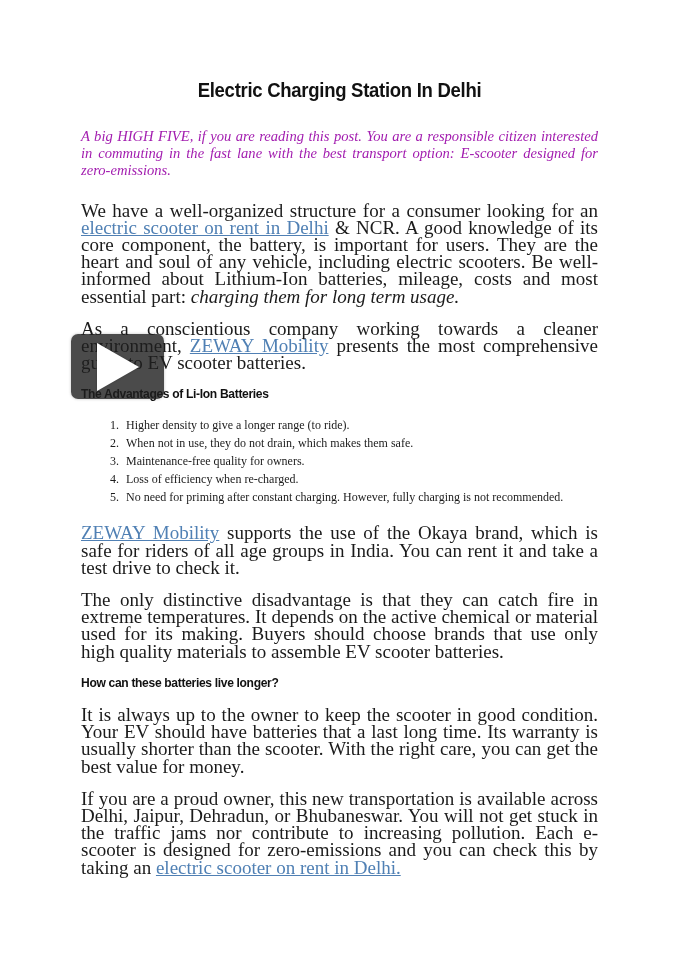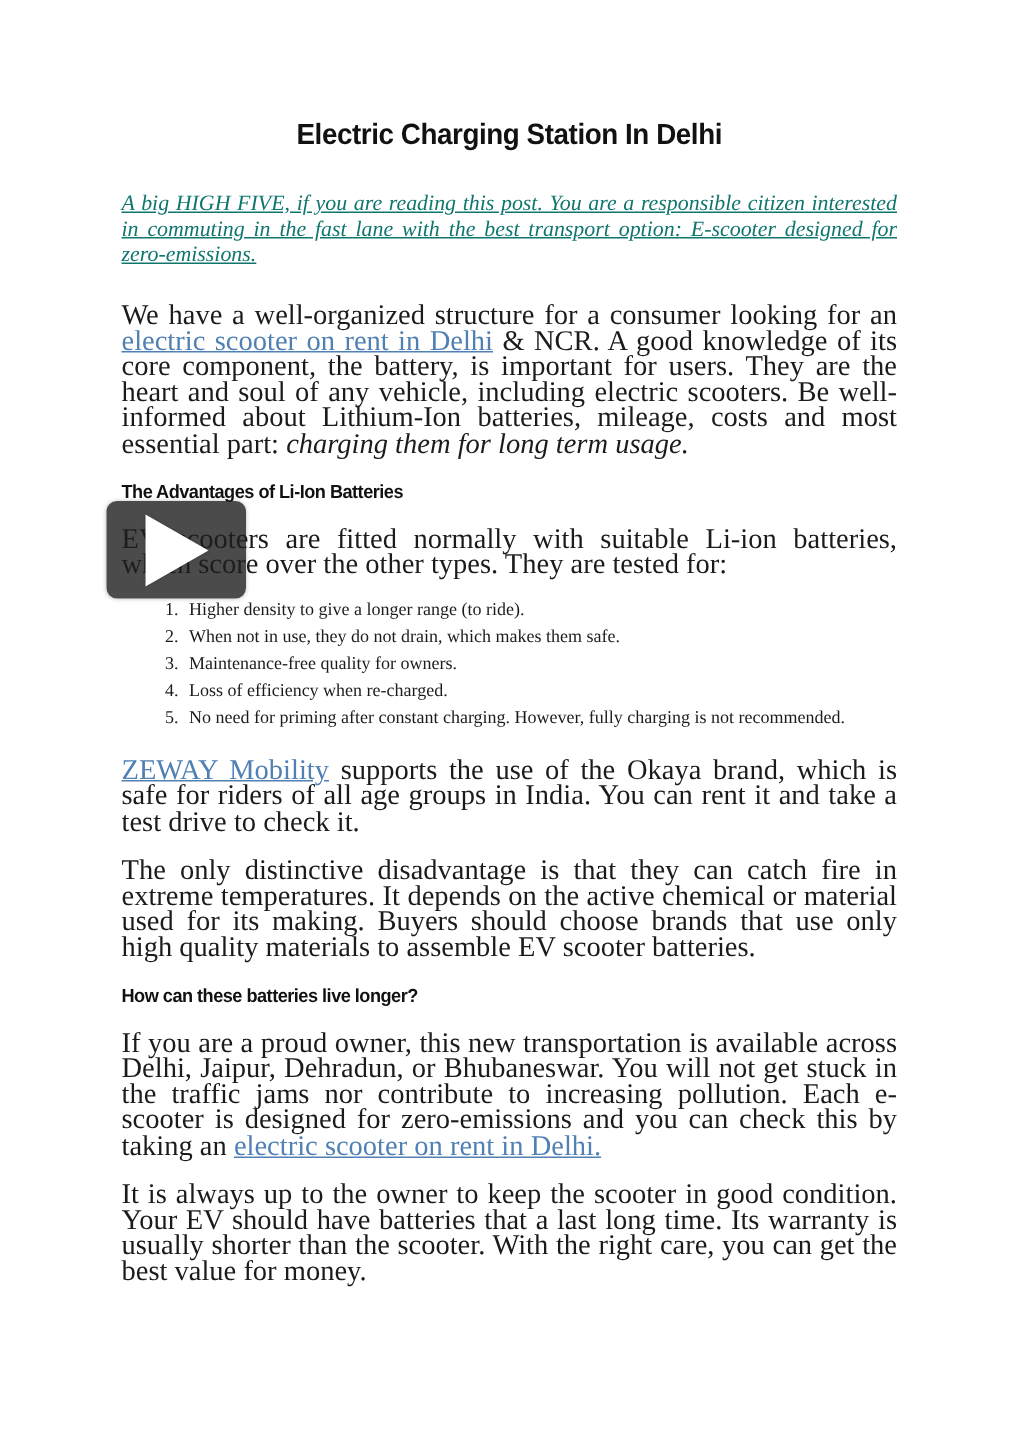--- a/index.html
+++ b/index.html
@@ -68,22 +68,21 @@
     color: #1b1b1b;
   }
   p.body.tight { margin-bottom: 13px; }
 
   p.lead {
     font-style: italic;
     font-size: 14.6px;
     line-height: 17.2px;
     text-align: justify;
     margin: 0 0 22px 0;
-    color: #0f766e;
-    text-decoration: underline;
+    color: #a21caf;
   }
 
   .ital { font-style: italic; }
 
   
   a.doclink,
   .doclink {
     color: #5080b4;
     text-decoration: underline;
     text-underline-offset: 1px;
@@ -136,44 +135,44 @@
 <div class="page">
 
   <div class="content">
 
     <h1 class="doc-title">Electric Charging Station In Delhi</h1>
 
     <p class="lead">A big HIGH FIVE, if you are reading this post. You are a responsible citizen interested in commuting in the fast lane with the best transport option: E-scooter designed for zero-emissions.</p>
 
     <p class="body"><span>We have a well-organized structure for a consumer looking for an </span><a class="doclink">electric scooter on rent in Delhi</a><span> &amp; NCR. A good knowledge of its core component, the battery, is important for users. They are the heart and soul of any vehicle, including electric scooters. Be well-informed about Lithium-Ion batteries, mileage, costs and most essential part: </span><span class="ital">charging them for long term usage.</span></p>
 
+    <p class="body"><span>As a conscientious company working towards a cleaner environment, </span><a class="doclink">ZEWAY Mobility</a><span> presents the most comprehensive guide to EV scooter batteries.</span></p>
 
     <div class="spacer-heading-block">
       <h2 class="section-heading">The Advantages of Li-Ion Batteries</h2>
 
-      <p class="body tight">EV scooters are fitted normally with suitable Li-ion batteries, which score over the other types. They are tested for:</p>
     </div>
 
     <ol class="numlist">
       <li>Higher density to give a longer range (to ride).</li>
       <li>When not in use, they do not drain, which makes them safe.</li>
       <li>Maintenance-free quality for owners.</li>
       <li>Loss of efficiency when re-charged.</li>
       <li>No need for priming after constant charging. However, fully charging is not recommended.</li>
     </ol>
 
     <p class="body"><a class="doclink">ZEWAY Mobility</a><span> supports the use of the Okaya brand, which is safe for riders of all age groups in India. You can rent it and take a test drive to check it.</span></p>
 
     <p class="body">The only distinctive disadvantage is that they can catch fire in extreme temperatures. It depends on the active chemical or material used for its making. Buyers should choose brands that use only high quality materials to assemble EV scooter batteries.</p>
 
     <h2 class="section-heading">How can these batteries live longer?</h2>
 
+    <p class="body">It is always up to the owner to keep the scooter in good condition. Your EV should have batteries that a last long time. Its warranty is usually shorter than the scooter. With the right care, you can get the best value for money.</p>
+
     <p class="body"><span>If you are a proud owner, this new transportation is available across Delhi, Jaipur, Dehradun, or Bhubaneswar. You will not get stuck in the traffic jams nor contribute to increasing pollution. Each e-scooter is designed for zero-emissions and you can check this by taking an </span><a class="doclink">electric scooter on rent in Delhi.</a></p>
-
-    <p class="body">It is always up to the owner to keep the scooter in good condition. Your EV should have batteries that a last long time. Its warranty is usually shorter than the scooter. With the right care, you can get the best value for money.</p>
 
   </div>
 
   <div class="video-overlay">
     <span class="play-triangle"></span>
   </div>
 
 </div>
 
 </body></html>

